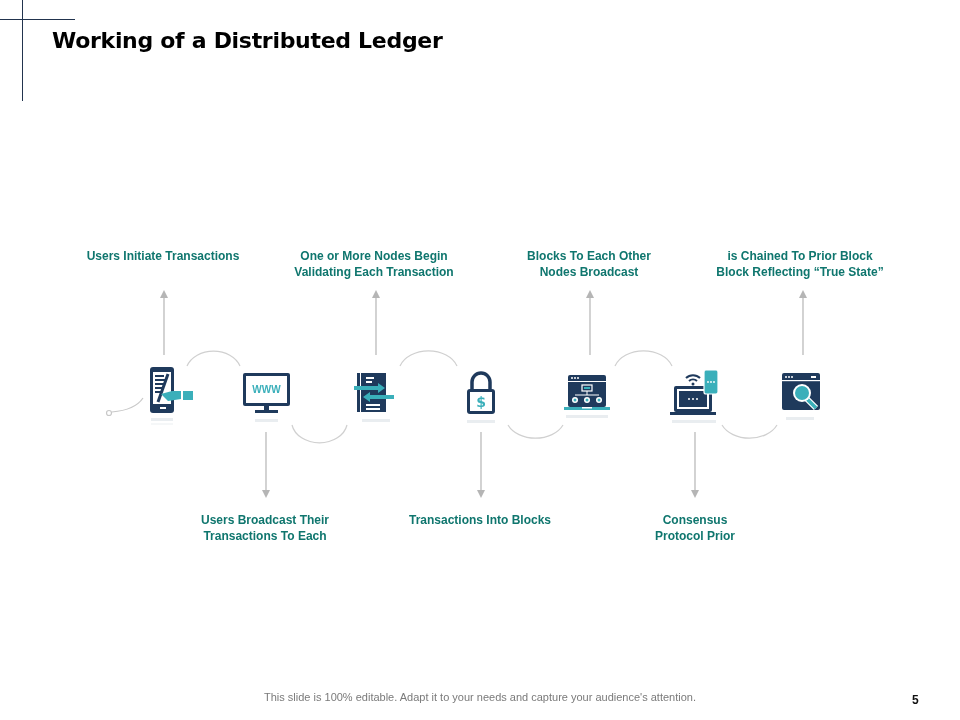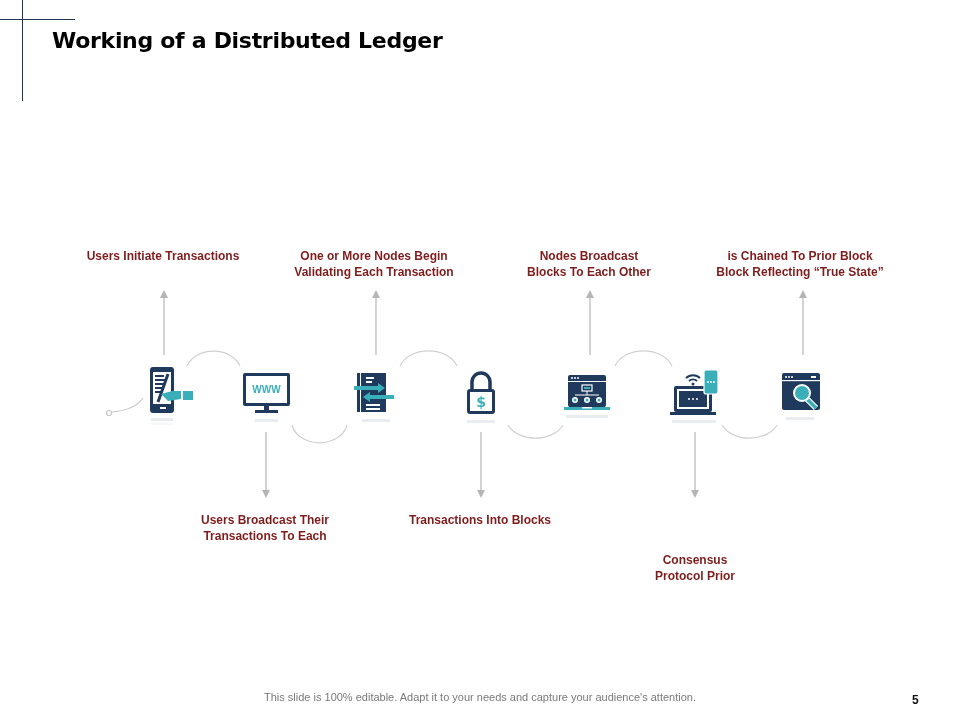--- a/index.html
+++ b/index.html
@@ -9,21 +9,21 @@
     }
     .crosshair-v { position: absolute; left: 22px; top: 0; width: 1px; height: 101px; background: #22344e; }
     .crosshair-h { position: absolute; left: 0; top: 19px; width: 75px; height: 1px; background: #22344e; }
     .title {
       position: absolute; left: 52px; top: 28px; margin: 0;
       font-family: "DejaVu Sans", sans-serif; font-weight: bold; font-size: 22px;
       color: #000000; letter-spacing: -0.3px;
     }
     .label {
       position: absolute; width: 220px; text-align: center;
-      font-size: 12px; font-weight: bold; line-height: 16px; color: #7f1d1d;
+      font-size: 12px; font-weight: bold; line-height: 16px; color: #0f766e;
     }
     .diagram-svg { position: absolute; left: 0; top: 0; }
     .footer-note {
       position: absolute; left: 0; width: 960px; top: 691px; text-align: center;
       font-size: 11px; color: #7a7a7a; padding-right: 8px;
     }
     .footer-note span { position: relative; left: 0px; }
     .page-number {
       position: absolute; left: 912px; top: 693px; font-size: 12px; font-weight: bold; color: #111;
     }
@@ -181,36 +181,36 @@
 </svg>
 
 <div class="label" style="left:53px; top:248px;">
   <div>Users  Initiate Transactions</div>
 </div>
 <div class="label" style="left:264px; top:248px;">
   <div>One or More Nodes Begin</div>
   <div>Validating Each Transaction</div>
 </div>
 <div class="label" style="left:479px; top:248px;">
+  <div>Blocks  To Each Other</div>
   <div>Nodes Broadcast</div>
-  <div>Blocks  To Each Other</div>
 </div>
 <div class="label" style="left:690px; top:248px;">
   <div> is Chained To Prior Block</div>
   <div>Block Reflecting “True State”</div>
 </div>
 
 <div class="label" style="left:155px; top:512px;">
   <div>Users  Broadcast  Their</div>
   <div>Transactions  To Each</div>
 </div>
 <div class="label" style="left:370px; top:512px;">
   <div>Transactions  Into Blocks</div>
 </div>
-<div class="label" style="left:585px; top:512px;margin-top:40px;">
+<div class="label" style="left:585px; top:512px;">
   <div>Consensus</div>
   <div>Protocol  Prior</div>
 </div>
 
 <div class="footer-note">
   <span>This slide is 100% editable. Adapt it to your needs and capture your audience's attention.</span>
 </div>
 <div class="page-number">5</div>
 
 </body></html>

